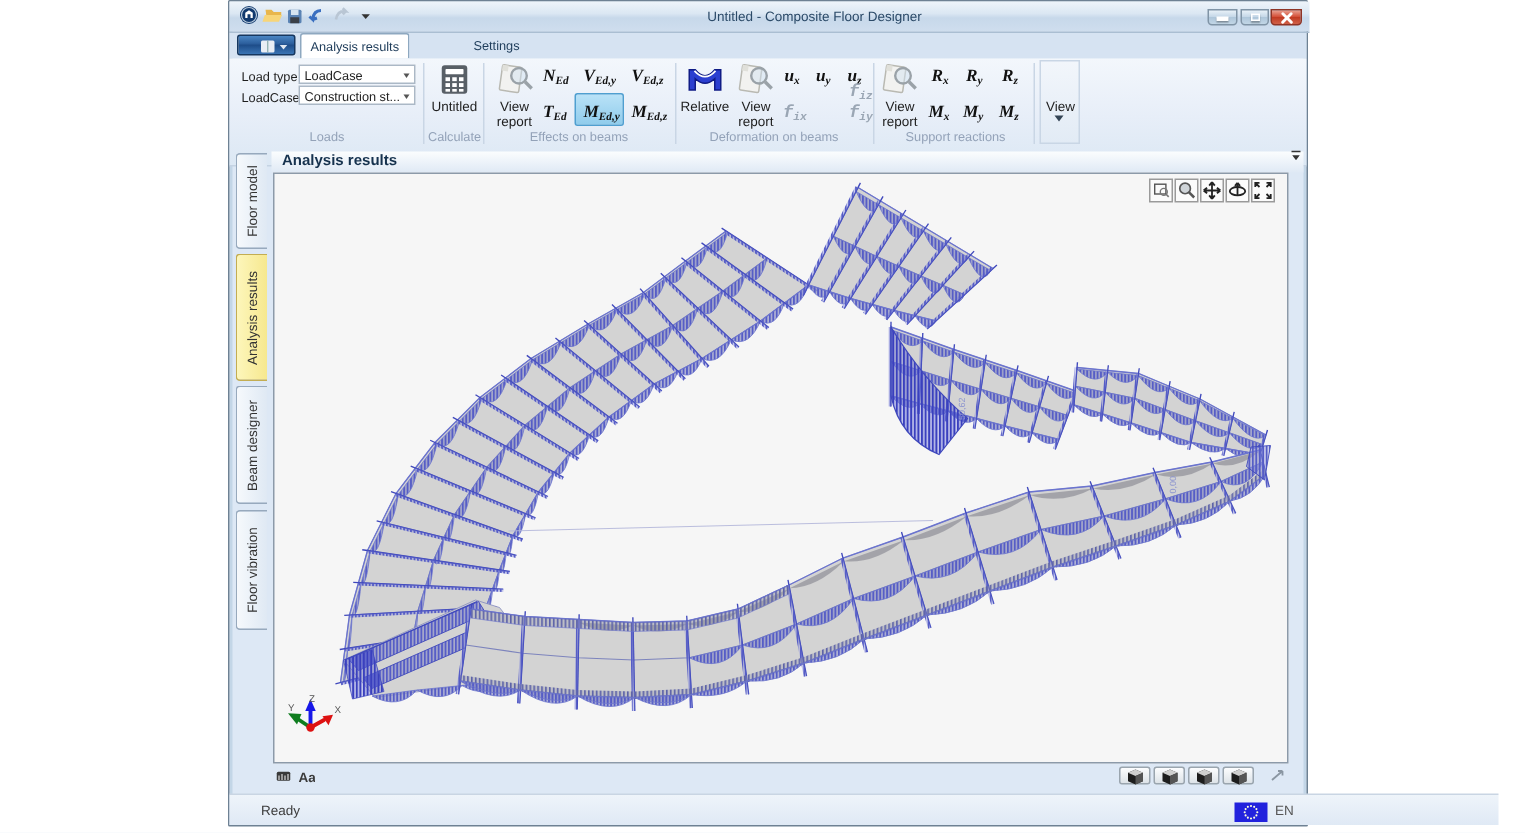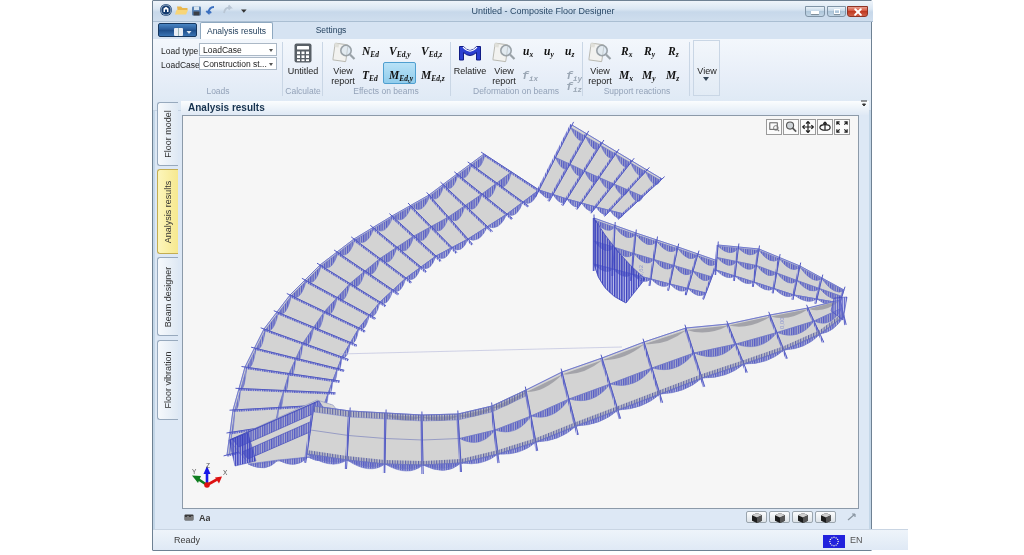--- a/index.html
+++ b/index.html
@@ -55,21 +55,21 @@
 
 #phead{left:28px;top:100px;width:688px;height:14px;
   background:linear-gradient(#fbfdfe,#dfe9f5);font-size:10px;font-weight:bold;color:#16324e;
   padding:1px 0 0 7px;}
 #canvas{left:29px;top:114px;width:677px;height:394px;background:#f6f6f6;border:1px solid #8c9aa9;}
 
 .zbtn{position:absolute;top:3px;width:16px;height:16px;background:#fbfbfb;border:1px solid #9a9a9a;}
 
 .cube{position:absolute;top:510px;width:21px;height:12px;border:1px solid #9aa5ae;border-radius:2px;
   background:linear-gradient(#fcfdfe,#dde3e8);}
-#statusbar{left:0;top:528px;width:755px;height:21px;border-top:1px solid #c9d5e3;
+#statusbar{left:0;top:528px;width:846px;height:21px;border-top:1px solid #c9d5e3;
   background:linear-gradient(#eef4fa,#dfe9f5);font-size:9px;color:#3c3c3c;}
 </style></head><body>
 <div id="page">
  <div id="win" class="abs">
   <div id="titlebar" class="abs">
     <div id="title" class="abs">Untitled - Composite Floor Designer</div>
     <div id="bmin" class="abs wbtn">
           <div style="position:absolute;left:5px;top:4px;width:8px;height:2.5px;background:#fff;box-shadow:0 1px 1px rgba(0,0,0,.35);"></div>
         </div>
     <div id="bmax" class="abs wbtn">
@@ -158,21 +158,21 @@
           </g>
 <circle cx="15" cy="8.5" r="5.2" fill="rgba(210,225,240,0.5)" stroke="#9aa2a8" stroke-width="1.6"></circle>
 <line x1="19" y1="12.5" x2="23.5" y2="17" stroke="#9aa2a8" stroke-width="2.2"></line>
         </svg>
 <div class="btntext" style="left:329px;top:28px;width:44px;">View<br>report</div>
 <div class="frm" style="left:370px;top:6px;">u<sub>x</sub></div>
 <div class="frm" style="left:391px;top:6px;">u<sub>y</sub></div>
 <div class="frm" style="left:412px;top:6px;">u<sub>z</sub></div>
 <div class="frm frmg" style="left:369px;top:30px;">f<sub>ix</sub></div>
 <div class="frm frmg" style="left:413px;top:30px;">f<sub>iy</sub></div>
-<div class="frm frmg" style="left:413px;top:41px;">f<sub>iz</sub></div>
+<div class="frm frmg" style="left:413px;top:16px;">f<sub>iz</sub></div>
 <div class="glabel" style="left:303px;width:120px;">Deformation on beams</div>
 <div class="gsep" style="left:429px;"></div>
 <svg style="position:absolute;left:434px;top:3px;" width="26" height="24" viewBox="0 0 26 24">
 <g transform="rotate(8 10 10)">
             <rect x="3" y="2" width="13" height="17" rx="1" fill="#f2f2f0" stroke="#b9b9b2" stroke-width="1"></rect>
 <path d="M3,2 l4,0 0,4 -4,0 z" fill="#e0e0da"></path>
           </g>
 <circle cx="15" cy="8.5" r="5.2" fill="rgba(210,225,240,0.5)" stroke="#9aa2a8" stroke-width="1.6"></circle>
 <line x1="19" y1="12.5" x2="23.5" y2="17" stroke="#9aa2a8" stroke-width="2.2"></line>
         </svg>

